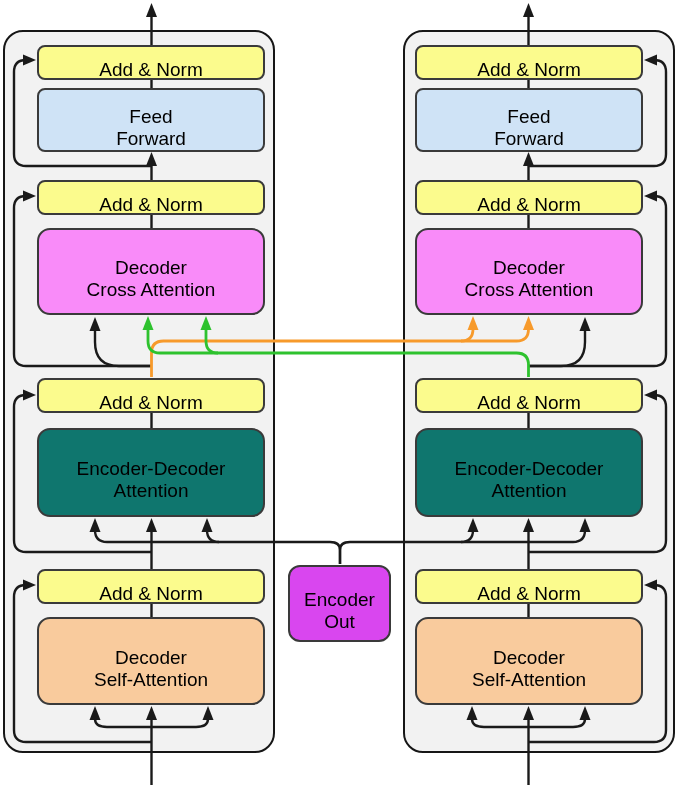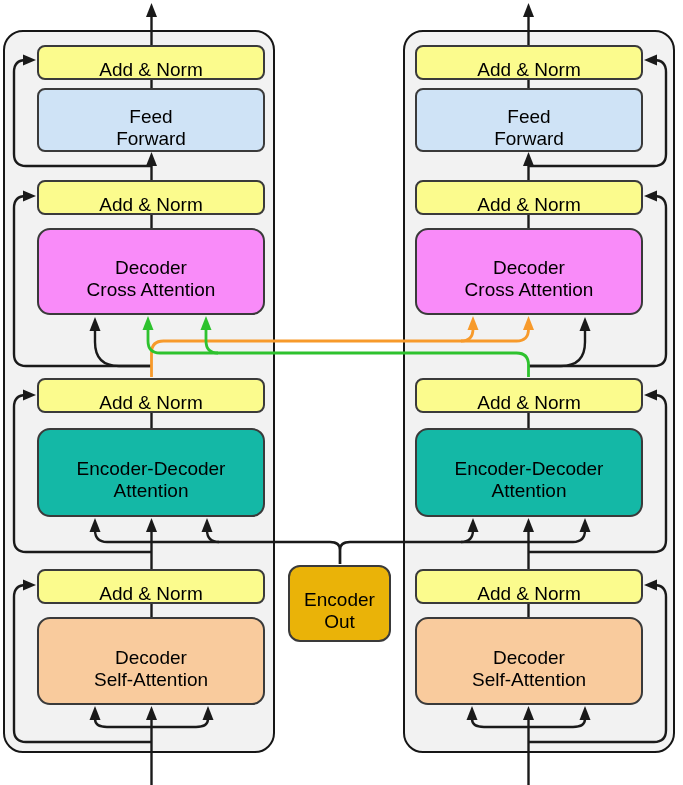--- a/index.html
+++ b/index.html
@@ -17,23 +17,23 @@
   svg.wires{position:absolute;left:0;top:0;pointer-events:none;}
   .box{
     position:absolute;display:flex;align-items:center;justify-content:center;
     box-sizing:border-box;border:2.3px solid #3a3a3a;text-align:center;
     font-size:19px;line-height:22px;
   }
   .box span{white-space:pre-line;margin-top:15px;}
   .an{border-radius:8px;background:#fbfb8d;width:228px;height:35px;}
   .ff{border-radius:8px;background:#cfe3f6;width:228px;height:64px;}
   .ca{border-radius:13px;background:#f98bf9;width:228px;height:87px;}
-  .att{border-radius:13px;background:#14b8a6;width:228px;height:89px;}
+  .att{border-radius:13px;background:#0f766e;width:228px;height:89px;}
   .sa{border-radius:13px;background:#f9cb9d;width:228px;height:88px;}
-  .enc{border-radius:12px;background:#eab308;width:103px;height:77px;}
+  .enc{border-radius:12px;background:#d946ef;width:103px;height:77px;}
   .lx{left:37px;} .rx{left:415px;}
 </style>
 </head>
 <body>
 
 <div class="canvas">
 
   <div class="container left"></div>
   <div class="container right"></div>
 

